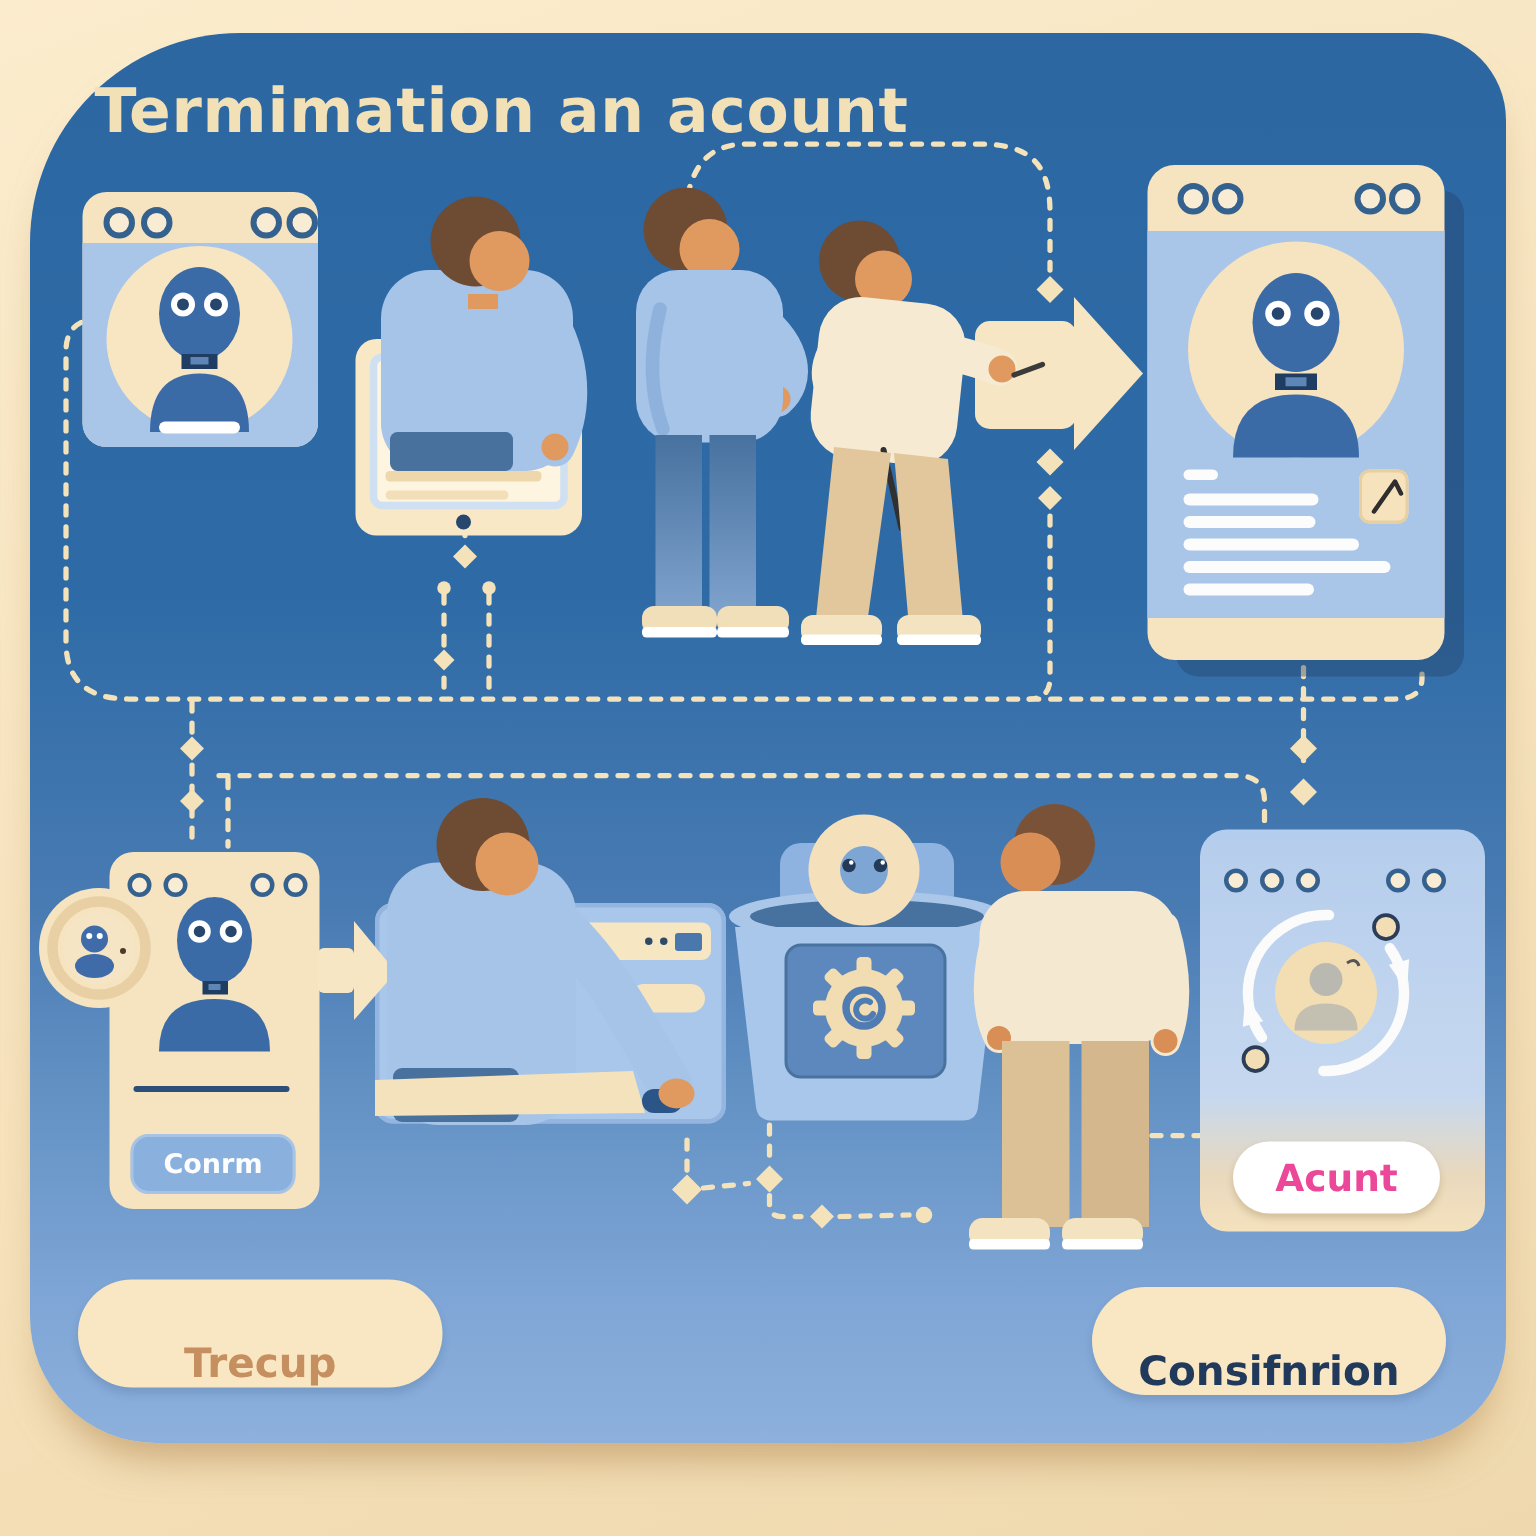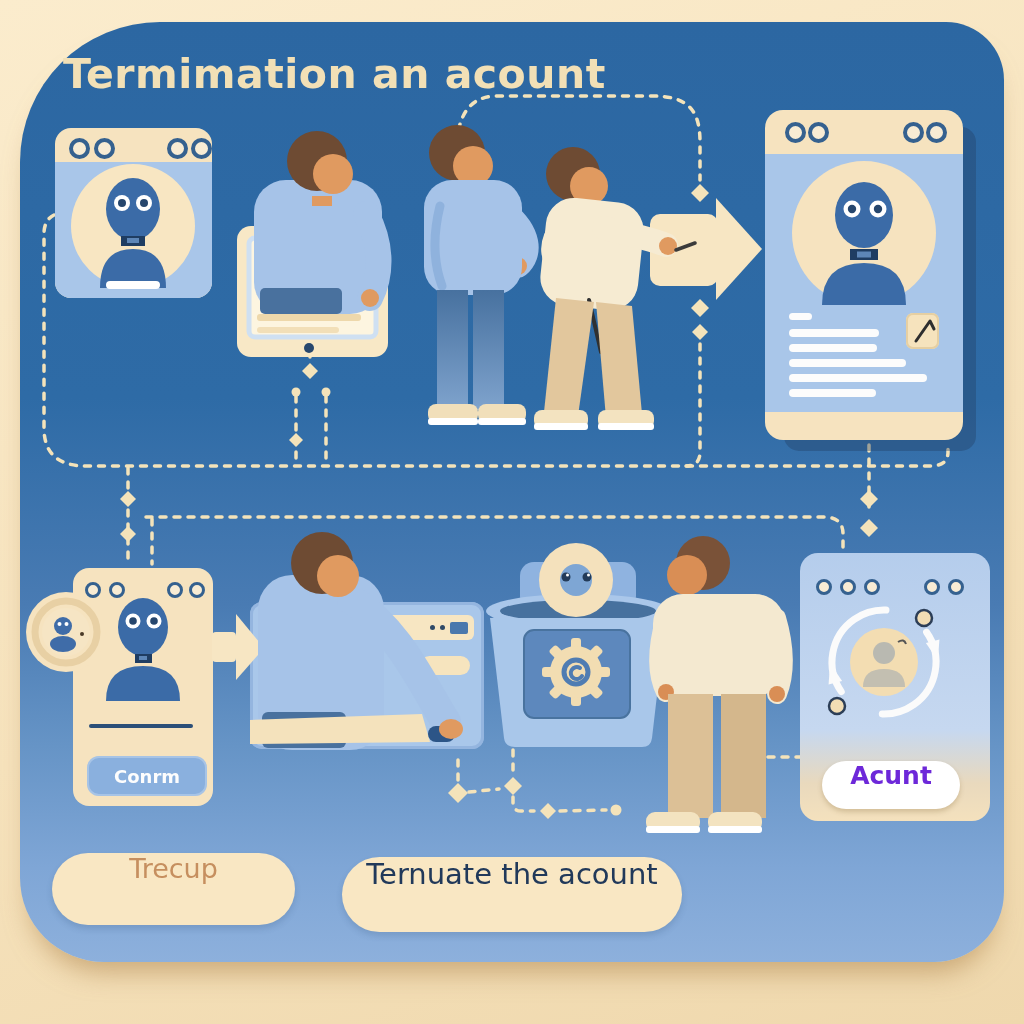--- a/index.html
+++ b/index.html
@@ -18,42 +18,42 @@
   #caption{left:64px;top:330px;width:172px;text-align:center;font-size:27px;line-height:1.14;
     font-weight:bold;color:#eedbb2}
   .card{position:absolute;border-radius:16px;background:#f6e3bf}
   #cardA{left:55px;top:128px;width:157px;height:170px;border-radius:16px}
   #cardA .body{position:absolute;left:0;right:0;top:34px;bottom:0;background:#a9c6e9;border-radius:0 0 16px 16px}
   #cardB{left:765px;top:110px;width:198px;height:330px;border-radius:18px;
     box-shadow:16px 14px 0 -3px rgba(34,64,102,.4)}
   #cardB .body{position:absolute;left:0;right:0;top:44px;bottom:28px;background:#a9c6e9}
   #phone{left:73px;top:568px;width:140px;height:238px;border-radius:16px}
   #phoneLine{left:89px;top:724px;width:104px;height:4px;border-radius:2px;background:#2b4f78}
-  #confirmBtn{left:87px;top:756px;width:120px;height:40px;border-radius:12px;background:#8ab0de;
+  #confirmBtn{left:87px;top:756px;width:110px;height:40px;border-radius:12px;background:#8ab0de;
     display:flex;align-items:center;justify-content:center;color:#fdfdfd;font-weight:bold;font-size:18px;
     box-shadow:inset 0 0 0 2px rgba(255,255,255,.25)}
   #browser{left:250px;top:602px;width:234px;height:147px;border-radius:12px;background:#a9c7ea;
     box-shadow:inset 0 0 0 3px rgba(140,174,218,.7)}
   #toolbar{position:absolute;left:12px;top:13px;width:212px;height:25px;background:#f7e6c2;border-radius:6px;
     display:flex;align-items:center;justify-content:flex-end;gap:5px;padding-right:6px;box-sizing:border-box}
   .tbdot{width:5px;height:5px;border-radius:50%;background:#2f4a68}
   .tbrect{width:18px;height:12px;border-radius:2px;background:#4a78ad}
   #winPill{position:absolute;left:170px;top:54px;width:50px;height:19px;border-radius:10px;background:#f6e4be}
   #cardC{left:800px;top:553px;width:190px;height:268px;border-radius:18px;
     background:linear-gradient(180deg,#b5cdec 0%,#c6d8f0 66%,#e9d9bd 86%,#f4e1bd 100%)}
   #acuntBtn{left:822px;top:761px;width:138px;height:48px;border-radius:24px;background:#ffffff;
-    display:flex;align-items:flex-start;justify-content:center;color:#6d28d9;font-weight:bold;font-size:25px;
+    display:flex;align-items:center;justify-content:center;color:#ec4899;font-weight:bold;font-size:25px;
     box-shadow:0 3px 5px rgba(120,90,40,.25)}
   .dot{position:absolute;width:13px;height:13px;border-radius:50%;border:4px solid #35618f;background:#f8ecd4}
   .dot.sm{width:10px;height:10px;border-width:3.5px}
   .wline{position:absolute;height:8px;border-radius:4px;background:#fcfcfc}
   #sqBtn{position:absolute;left:141px;top:203px;width:33px;height:36px;border-radius:7px;background:#f6e3bd;
     box-shadow:inset 0 0 0 2px #e6cfa2}
-  .pill{position:absolute;display:flex;align-items:flex-start;justify-content:center;background:#f9e7c3;
-    font-weight:normal;box-shadow:0 4px 6px rgba(40,70,110,.18)}
+  .pill{position:absolute;display:flex;align-items:flex-end;justify-content:center;background:#f9e7c3;
+    font-weight:bold;box-shadow:0 4px 6px rgba(40,70,110,.18)}
   #pill1{left:52px;top:853px;width:243px;height:72px;border-radius:36px;color:#c68f5f;font-size:27px}
   #pill2{left:342px;top:857px;width:340px;height:75px;border-radius:38px;color:#21395a;font-size:29px}
   #pill3{left:728px;top:858px;width:236px;height:72px;border-radius:36px;color:#21395a;font-size:27px}
 </style>
 </head>
 <body>
 
 <div id="canvas">
   <div id="panel" class="abs"></div>
 
@@ -149,22 +149,22 @@
     <div class="dot sm" style="left:124px;top:26px"></div>
     <div class="dot sm" style="left:148px;top:26px"></div>
   </div>
   <div id="acuntBtn" class="abs">
     <span>Acunt</span>
   </div>
 
   <div id="pill1" class="pill">
     <span>Trecup</span>
   </div>
-  <div id="pill2" class="pill">
-    <span>Ternuate the acount</span>
+  <div id="pill3" class="pill">
+    <span>Consifnrion</span>
   </div>
 
   <svg class="layer" width="1024" height="1024">
     <defs>
       <linearGradient id="jeans" x1="0" y1="0" x2="0" y2="1">
         <stop offset="0" stop-color="#47719f"></stop>
           <stop offset="1" stop-color="#7fa3cd"></stop>
       </linearGradient>
     </defs>
 

